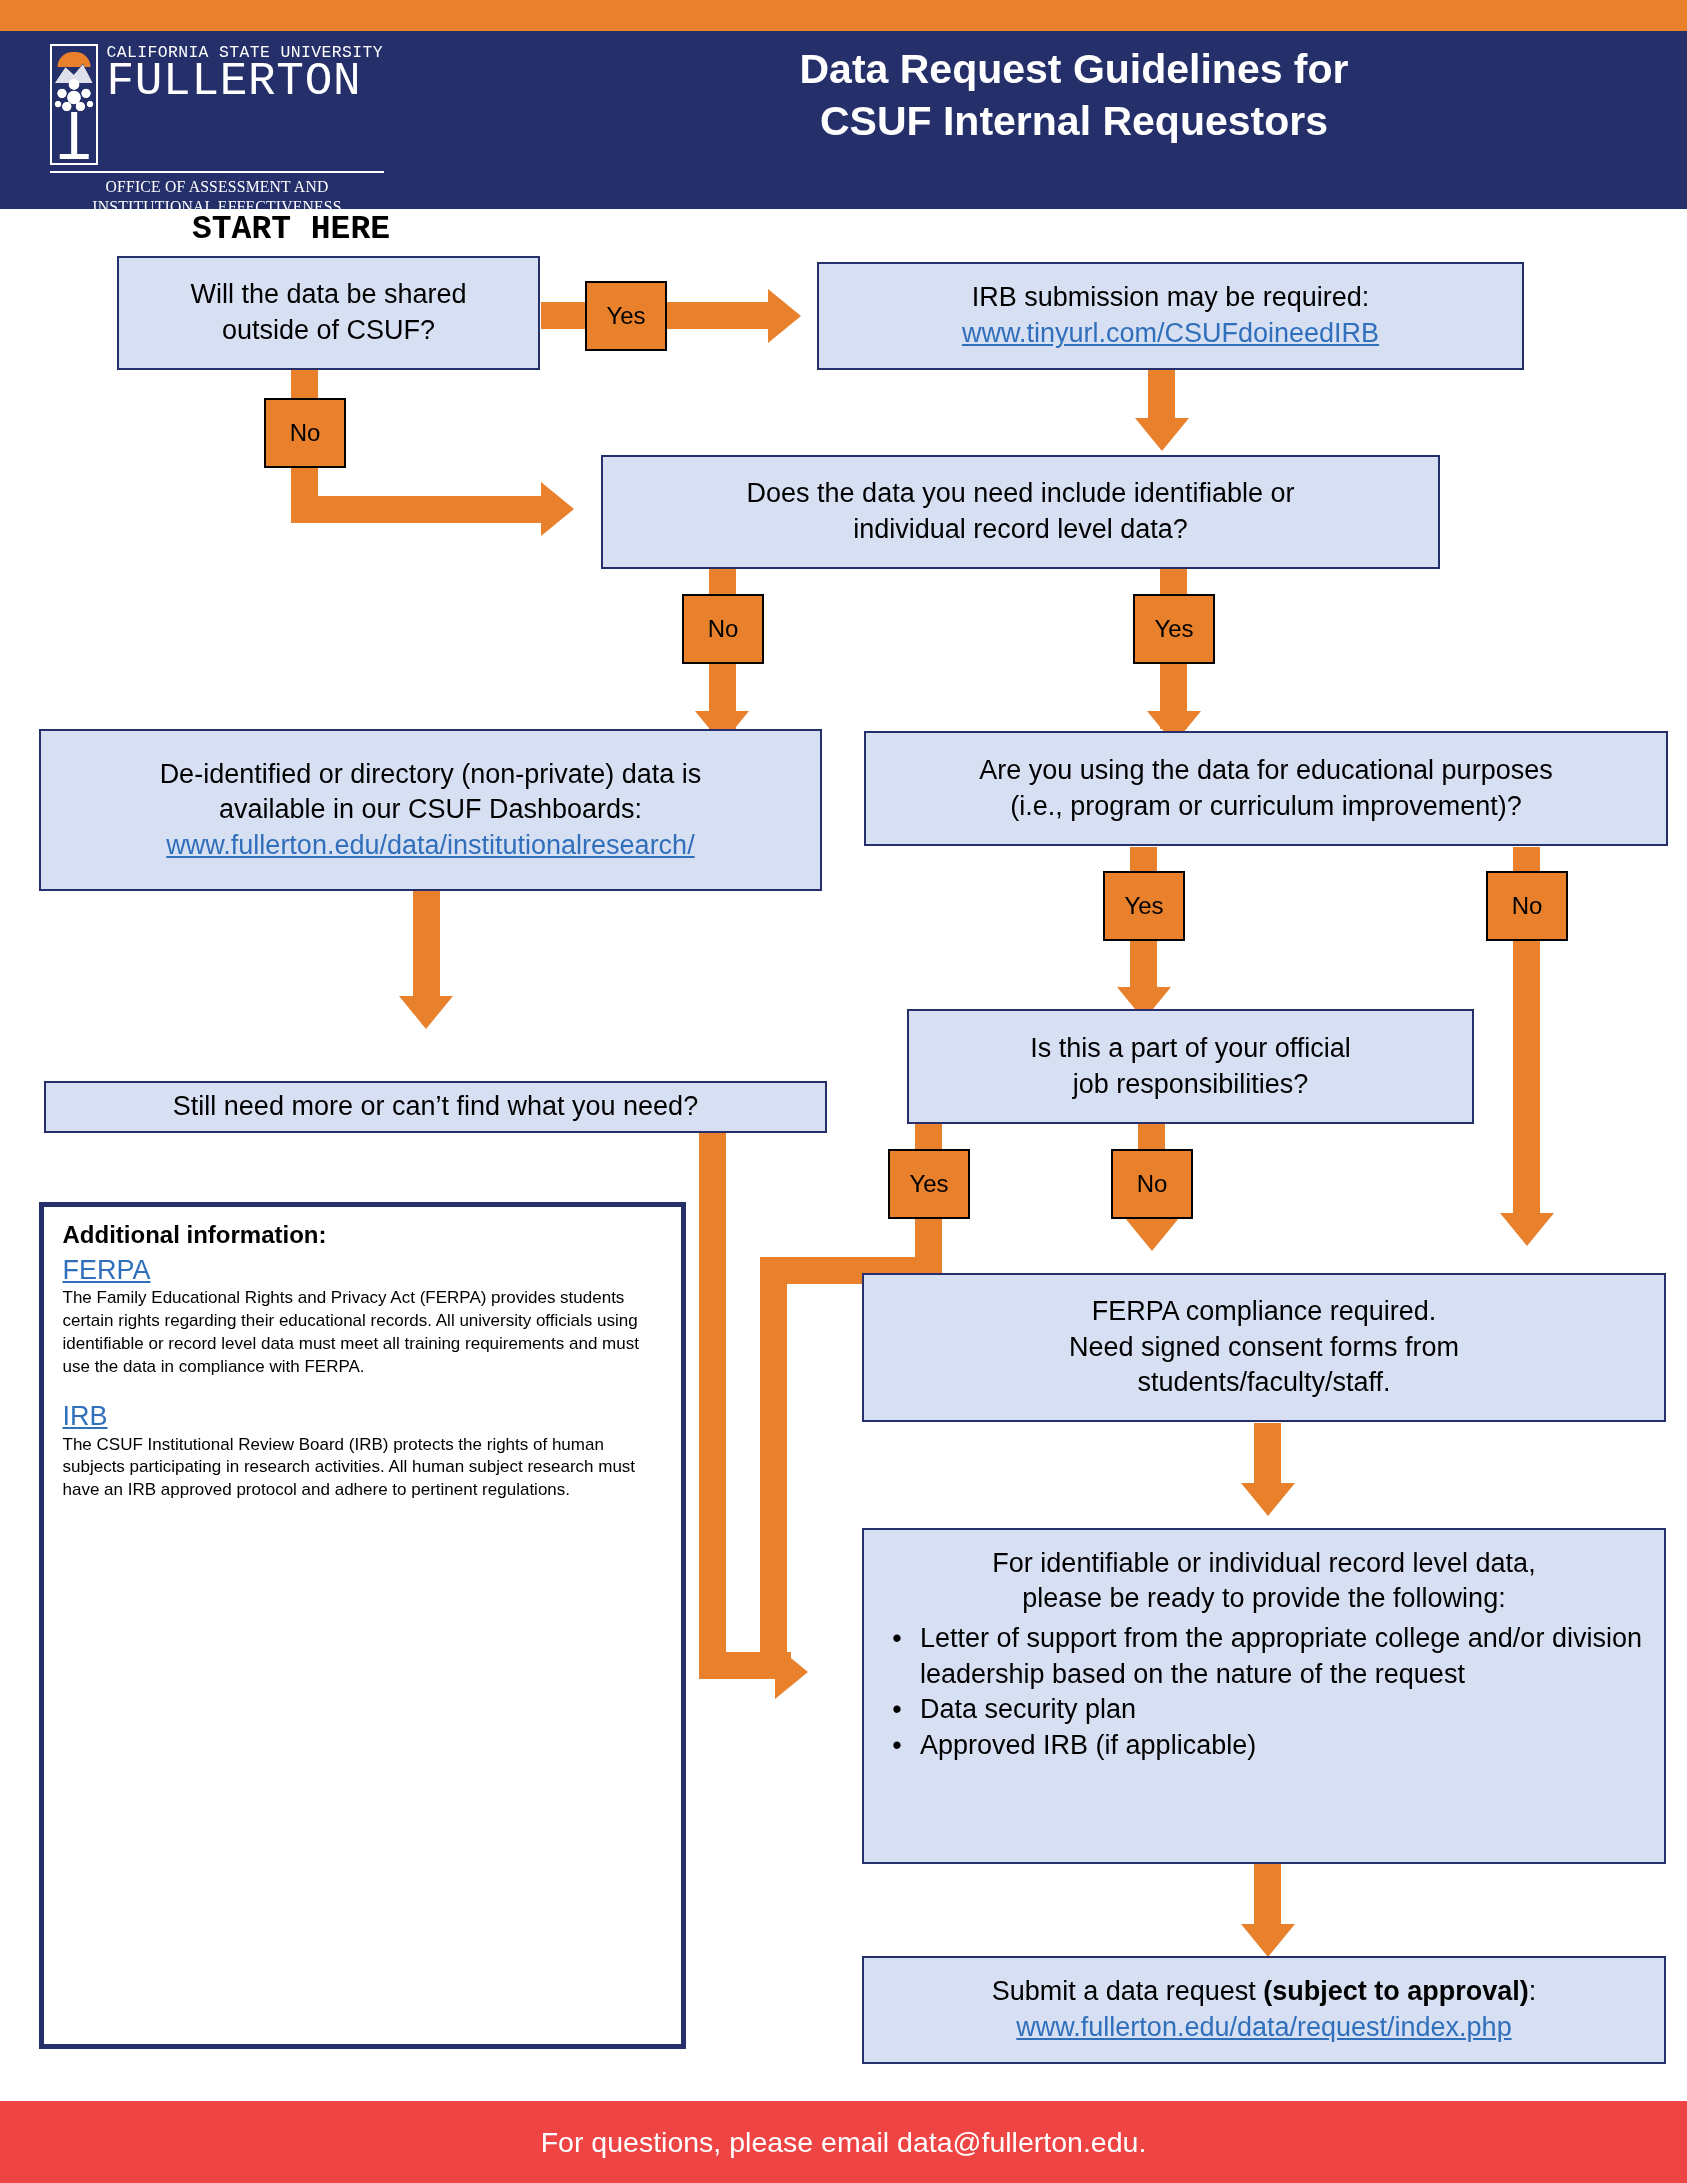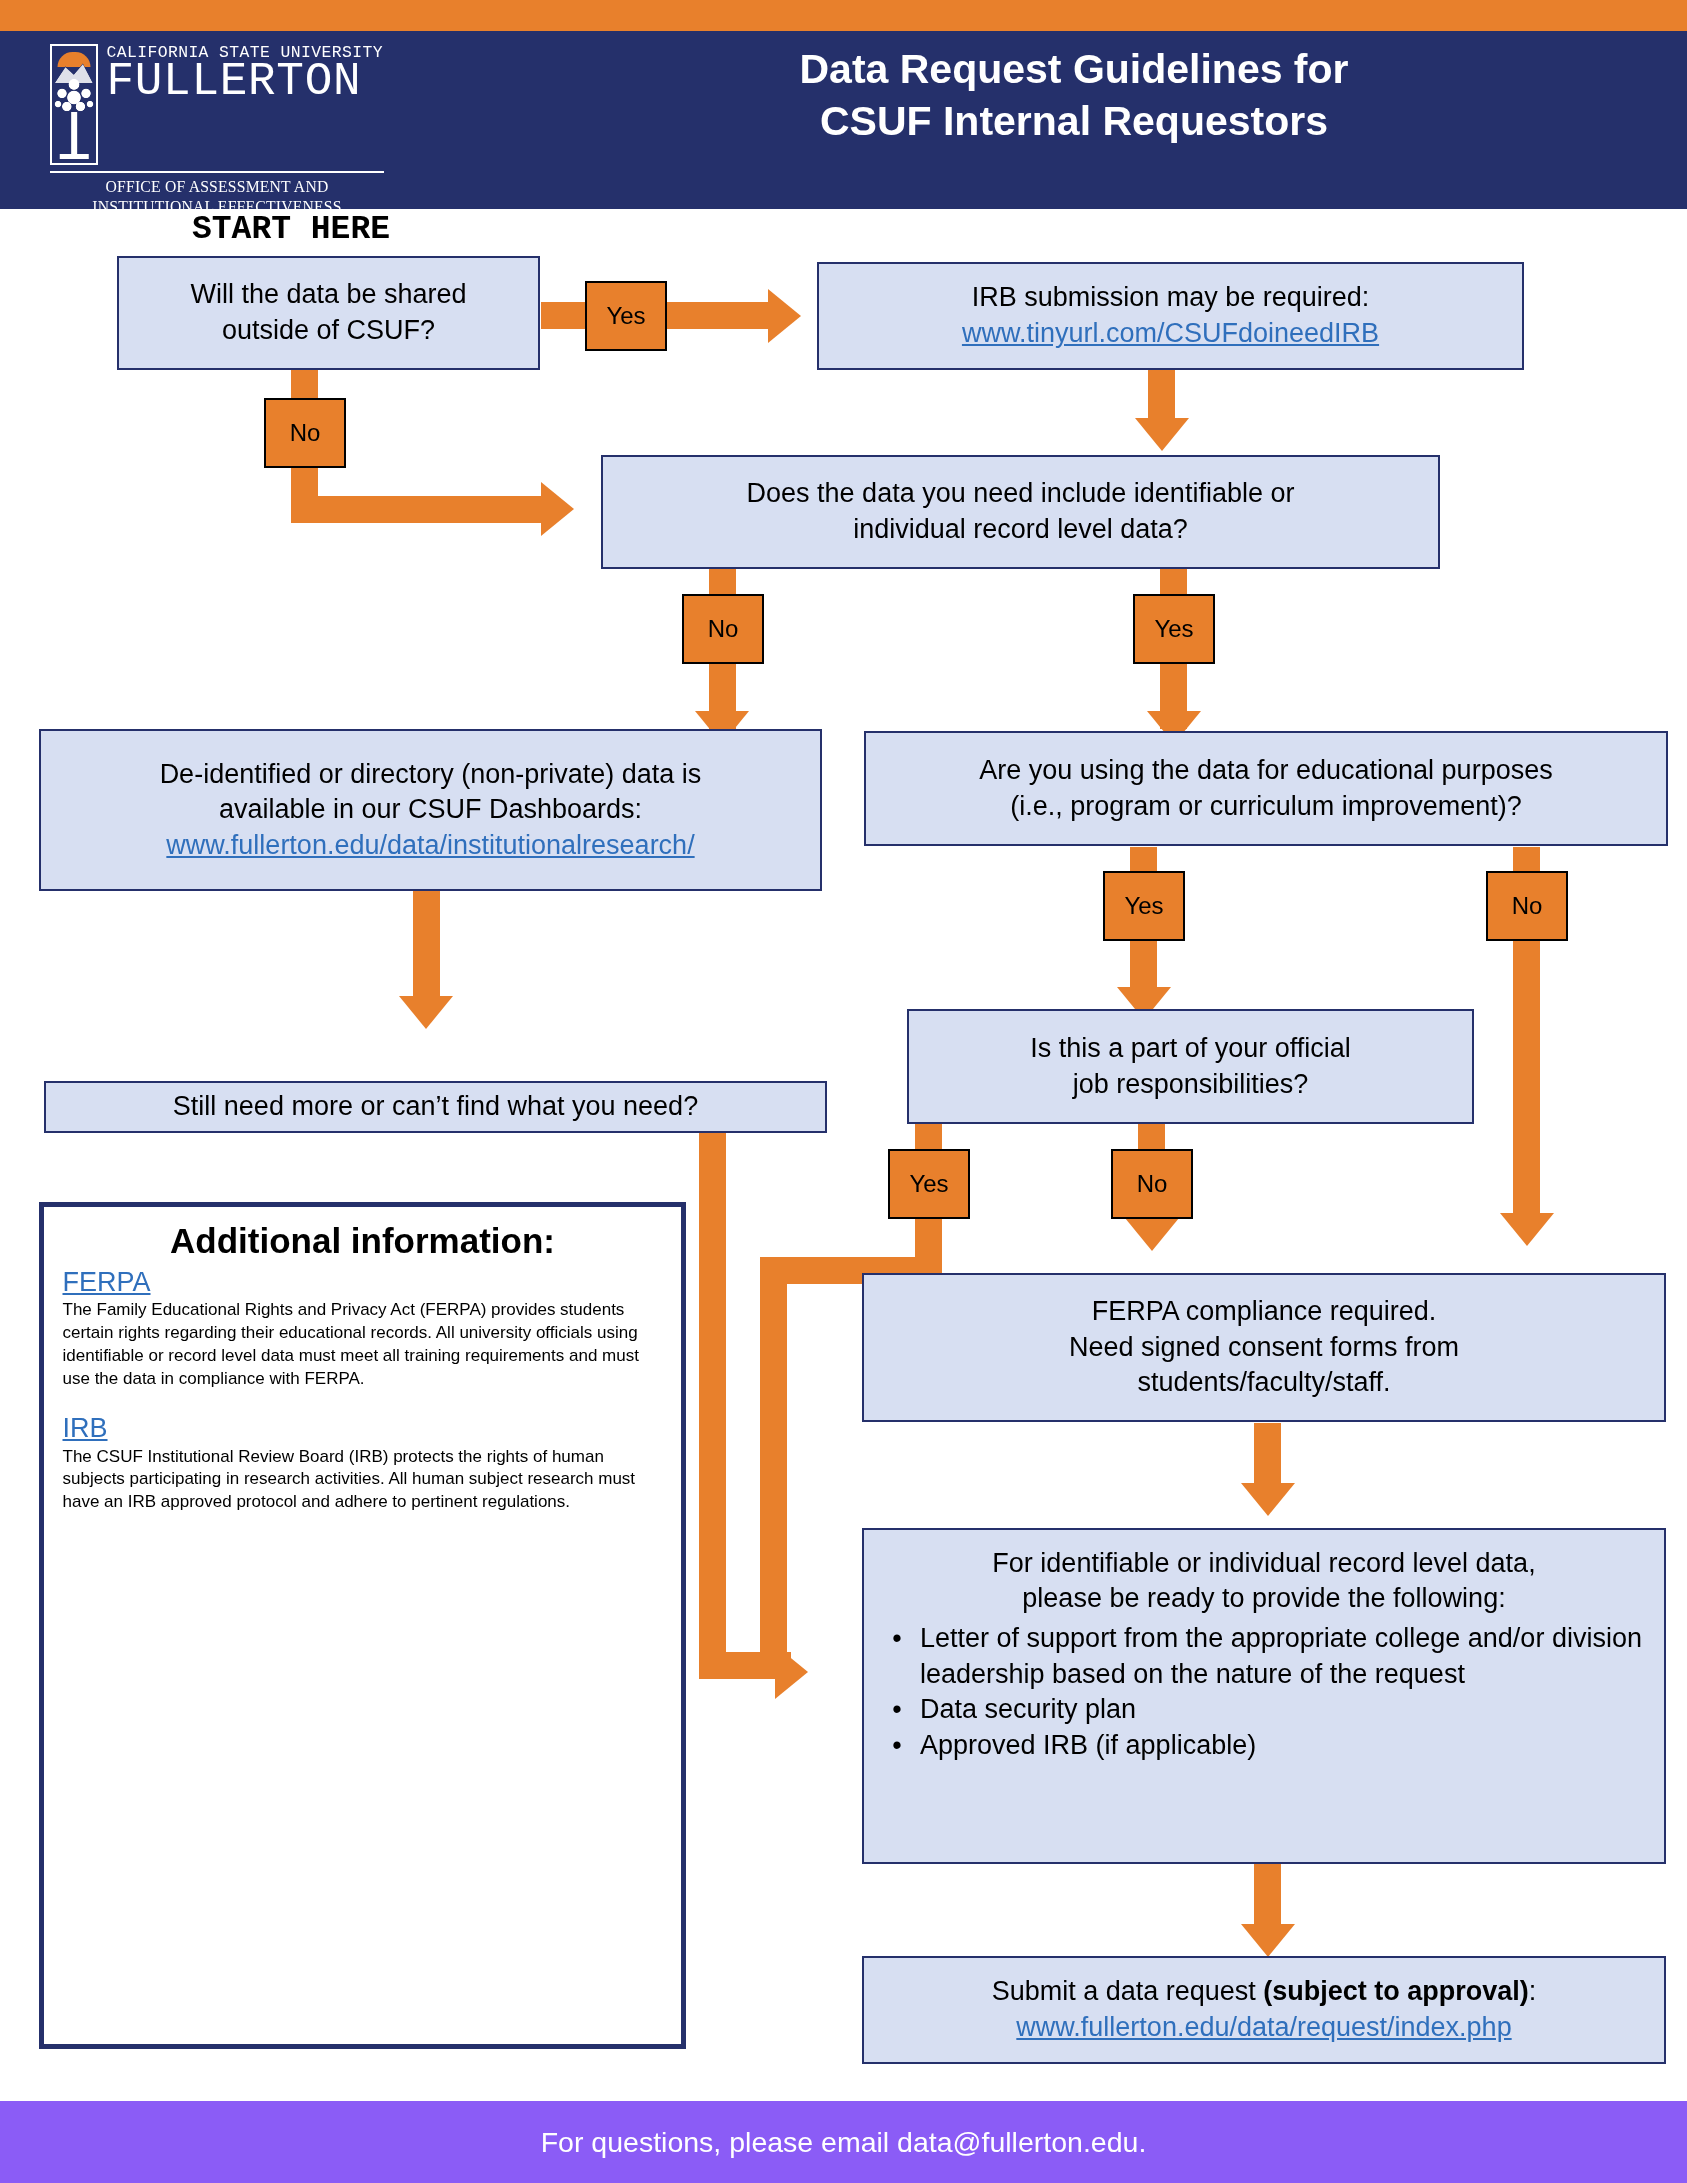--- a/index.html
+++ b/index.html
@@ -72,21 +72,21 @@
   .logo-rule { height:2.1px; background:#fff; margin:5.7px 0 4.3px 0; }
   .office-line { font-size:15.7px; line-height:1.25; letter-spacing:0.2px; white-space:nowrap;}
   #header-title {
     position:absolute; left:498px; top:43px; width:1152px;
     color:#ffffff; text-align:center;
     font-size:41px; font-weight:bold; line-height:1.28;
   }
   
   #footer-band {
     position:absolute; left:0; bottom:0; width:1687px; height:82px;
-    background:#8b5cf6; color:#ffffff;
+    background:#ef4444; color:#ffffff;
     display:flex; align-items:center; justify-content:center;
     font-size:28.5px;
   }
   
   .node {
     position:absolute;
     background:#D7DFF2;
     border:2.8px solid #25306B;
     color:#000000;
     display:flex; flex-direction:column;
@@ -125,21 +125,21 @@
     border-left:33px solid #E8802C;
   }
   
   #info-panel {
     position:absolute;
     background:#ffffff;
     border:5.7px solid #25306B;
     padding:14.2px 18.5px 11.4px 18.5px;
     z-index:5;
   }
-  #info-title { text-align:center; font-size:35px; font-weight:bold; color:#000; margin-bottom:5.7px;}
+  #info-title { font-size:24px; font-weight:bold; color:#000; margin-bottom:5.7px;}
   .info-h { color:#2F6FBC; text-decoration:underline; font-size:27px; display:block; margin-bottom:1.4px;}
   .info-p { font-size:17px; line-height:1.34; color:#000; margin:0 0 0 0;}
   .info-gap { height:23px; }
   
   .bullets { list-style:none; margin:4.3px 0 0 0; padding:0; width:100%; text-align:left;}
   .bullets li { display:flex; font-size:27px; line-height:1.32; }
   .bullets li .dot { width:46px; flex:0 0 46px; text-align:center; }
   .bullets li .txt { flex:1; }
 </style>
 </head>

